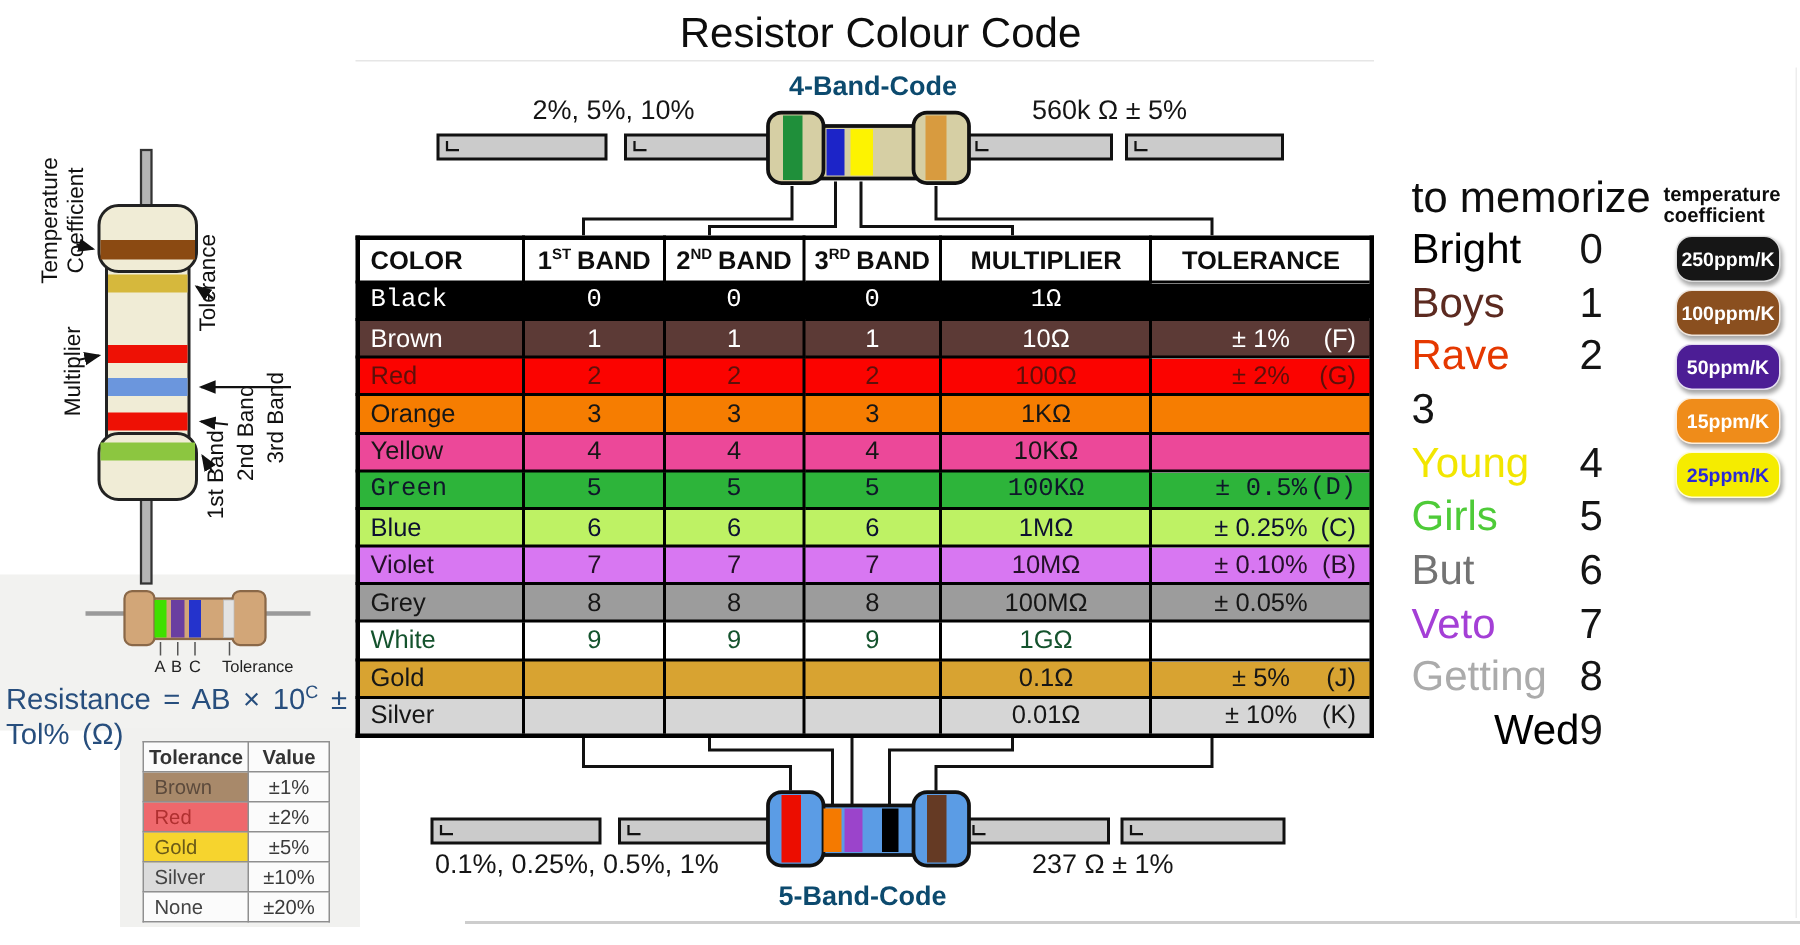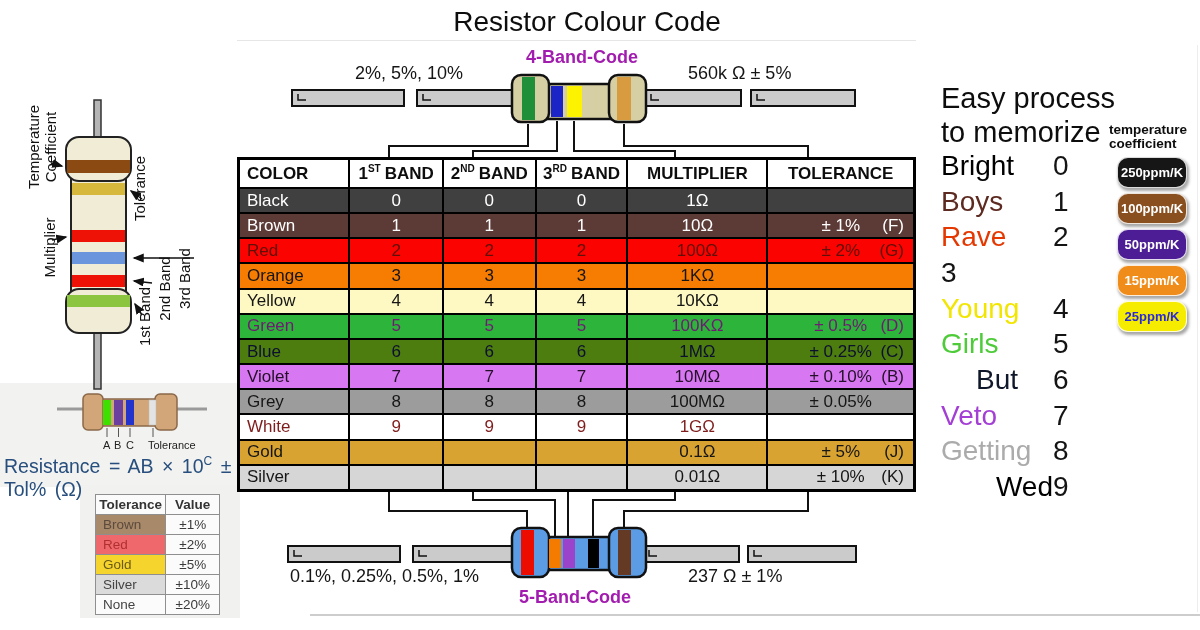--- a/index.html
+++ b/index.html
@@ -1,21 +1,21 @@
 <!DOCTYPE html>
 <html><head>
 <meta charset="utf-8">
 <style>
   html,body{margin:0;padding:0;background:#fff;}
   #stage{position:relative;width:1200px;height:630px;background:#ffffff;overflow:hidden;
          font-family:"Liberation Sans",sans-serif;color:#111;}
   .abs{position:absolute;}
   .panel{position:absolute;background:#f2f2f0;}
   #page-title{left:287px;top:6px;width:600px;text-align:center;font-size:28px;color:#0d0d0d;}
-  .band-code-label{font-weight:bold;font-size:18px;color:#a21caf;text-align:center;}
+  .band-code-label{font-weight:bold;font-size:18px;color:#0c4a6e;text-align:center;}
   .res-note{font-size:18px;color:#151515;}
   
   #color-table{position:absolute;left:237px;top:157px;width:679px;height:335px;
                border-collapse:collapse;table-layout:fixed;border:3px solid #000;background:#fff;}
   #color-table th{border:2px solid #000;background:#fff;color:#0d0d0d;font-weight:bold;font-size:17px;
                   height:27px;text-align:center;padding:0 2px;}
   #color-table th.h-color{text-align:left;padding-left:7px;}
   #color-table th sup{font-size:10px;}
   #color-table th .hw{margin-left:4px;}
   #color-table td{border:2px solid #000;font-size:17px;padding:0;height:23px;}
@@ -193,21 +193,21 @@
       <tr>
         <th class="h-color"><span>COLOR</span></th>
         <th><span>1</span><sup>ST</sup><span class="hw">BAND</span></th>
         <th><span>2</span><sup>ND</sup><span class="hw">BAND</span></th>
         <th><span>3</span><sup>RD</sup><span class="hw">BAND</span></th>
         <th><span>MULTIPLIER</span></th>
         <th><span>TOLERANCE</span></th>
       </tr>
     </thead>
     <tbody>
-        <tr class="ct-row" style="background-color: #404040; color: rgb(255, 255, 255);">
+        <tr class="ct-row" style="background-color: #000000; color: rgb(255, 255, 255); font-family: Liberation Mono, monospace;">
           <td class="ct-name">Black</td>
           <td class="ct-val">0</td>
           <td class="ct-val">0</td>
           <td class="ct-val">0</td>
           <td class="ct-val">1Ω</td>
           <td class="ct-tol"><span class="ct-tol-val"></span><span class="ct-tol-letter"></span></td>
         </tr>
         <tr class="ct-row" style="background-color: rgb(92, 58, 54); color: rgb(255, 255, 255);">
           <td class="ct-name">Brown</td>
           <td class="ct-val">1</td>
@@ -225,37 +225,37 @@
           <td class="ct-tol"><span class="ct-tol-val">± 2%</span><span class="ct-tol-letter">(G)</span></td>
         </tr>
         <tr class="ct-row" style="background-color: rgb(246, 125, 1); color: rgb(22, 22, 22);">
           <td class="ct-name">Orange</td>
           <td class="ct-val">3</td>
           <td class="ct-val">3</td>
           <td class="ct-val">3</td>
           <td class="ct-val">1KΩ</td>
           <td class="ct-tol"><span class="ct-tol-val"></span><span class="ct-tol-letter"></span></td>
         </tr>
-        <tr class="ct-row" style="background-color: #fef9c3; color: rgb(22, 22, 22);">
+        <tr class="ct-row" style="background-color: #ec4899; color: rgb(22, 22, 22);">
           <td class="ct-name">Yellow</td>
           <td class="ct-val">4</td>
           <td class="ct-val">4</td>
           <td class="ct-val">4</td>
           <td class="ct-val">10KΩ</td>
           <td class="ct-tol"><span class="ct-tol-val"></span><span class="ct-tol-letter"></span></td>
         </tr>
-        <tr class="ct-row" style="background-color: rgb(45, 180, 58); color: #701a75;">
+        <tr class="ct-row" style="background-color: rgb(45, 180, 58); color: #0f172a; font-family: Liberation Mono, monospace;">
           <td class="ct-name">Green</td>
           <td class="ct-val">5</td>
           <td class="ct-val">5</td>
           <td class="ct-val">5</td>
           <td class="ct-val">100KΩ</td>
           <td class="ct-tol"><span class="ct-tol-val">± 0.5%</span><span class="ct-tol-letter">(D)</span></td>
         </tr>
-        <tr class="ct-row" style="background-color: #4d7c0f; color: rgb(12, 16, 48);">
+        <tr class="ct-row" style="background-color: #bef264; color: rgb(12, 16, 48);">
           <td class="ct-name">Blue</td>
           <td class="ct-val">6</td>
           <td class="ct-val">6</td>
           <td class="ct-val">6</td>
           <td class="ct-val">1MΩ</td>
           <td class="ct-tol"><span class="ct-tol-val">± 0.25%</span><span class="ct-tol-letter">(C)</span></td>
         </tr>
         <tr class="ct-row" style="background-color: rgb(216, 119, 242); color: rgb(36, 16, 40);">
           <td class="ct-name">Violet</td>
           <td class="ct-val">7</td>
@@ -265,21 +265,21 @@
           <td class="ct-tol"><span class="ct-tol-val">± 0.10%</span><span class="ct-tol-letter">(B)</span></td>
         </tr>
         <tr class="ct-row" style="background-color: rgb(156, 156, 156); color: rgb(22, 22, 22);">
           <td class="ct-name">Grey</td>
           <td class="ct-val">8</td>
           <td class="ct-val">8</td>
           <td class="ct-val">8</td>
           <td class="ct-val">100MΩ</td>
           <td class="ct-tol"><span class="ct-tol-val">± 0.05%</span><span class="ct-tol-letter"></span></td>
         </tr>
-        <tr class="ct-row" style="background-color: rgb(255, 255, 255); color: #7f1d1d;">
+        <tr class="ct-row" style="background-color: rgb(255, 255, 255); color: #14532d;">
           <td class="ct-name">White</td>
           <td class="ct-val">9</td>
           <td class="ct-val">9</td>
           <td class="ct-val">9</td>
           <td class="ct-val">1GΩ</td>
           <td class="ct-tol"><span class="ct-tol-val"></span><span class="ct-tol-letter"></span></td>
         </tr>
         <tr class="ct-row" style="background-color: rgb(216, 163, 49); color: rgb(22, 22, 22);">
           <td class="ct-name">Gold</td>
           <td class="ct-val"></td>
@@ -341,21 +341,20 @@
           <td class="tt-name" style="background-color: rgb(219, 219, 219); color: rgb(68, 68, 68);">Silver</td>
           <td class="tt-val">±10%</td>
         </tr>
         <tr class="tt-row">
           <td class="tt-name" style="background-color: rgb(251, 251, 251); color: rgb(68, 68, 68);">None</td>
           <td class="tt-val">±20%</td>
         </tr>
       </tbody>
   </table>
 
-  <div class="abs" id="mnemonic-heading1">Easy process</div>
   <div class="abs" id="mnemonic-heading2">to memorize</div>
   <div id="mnemonic">
       <div class="mn-row">
         <span class="mn-word" style="color: rgb(0, 0, 0);">Bright</span>
         <span class="mn-digit">0</span>
       </div>
       <div class="mn-row">
         <span class="mn-word" style="color: rgb(92, 42, 32);">Boys</span>
         <span class="mn-digit">1</span>
       </div>
@@ -368,21 +367,21 @@
       </div>
       <div class="mn-row">
         <span class="mn-word" style="color: rgb(242, 230, 0);">Young</span>
         <span class="mn-digit">4</span>
       </div>
       <div class="mn-row">
         <span class="mn-word" style="color: rgb(78, 203, 56);">Girls</span>
         <span class="mn-digit">5</span>
       </div>
       <div class="mn-row">
-        <span class="mn-word" style="color: #0f172a; text-align: center;">But</span>
+        <span class="mn-word" style="color: #737373;">But</span>
         <span class="mn-digit">6</span>
       </div>
       <div class="mn-row">
         <span class="mn-word" style="color: rgb(164, 63, 214);">Veto</span>
         <span class="mn-digit">7</span>
       </div>
       <div class="mn-row">
         <span class="mn-word" style="color: rgb(171, 171, 171);">Getting</span>
         <span class="mn-digit">8</span>
       </div>

